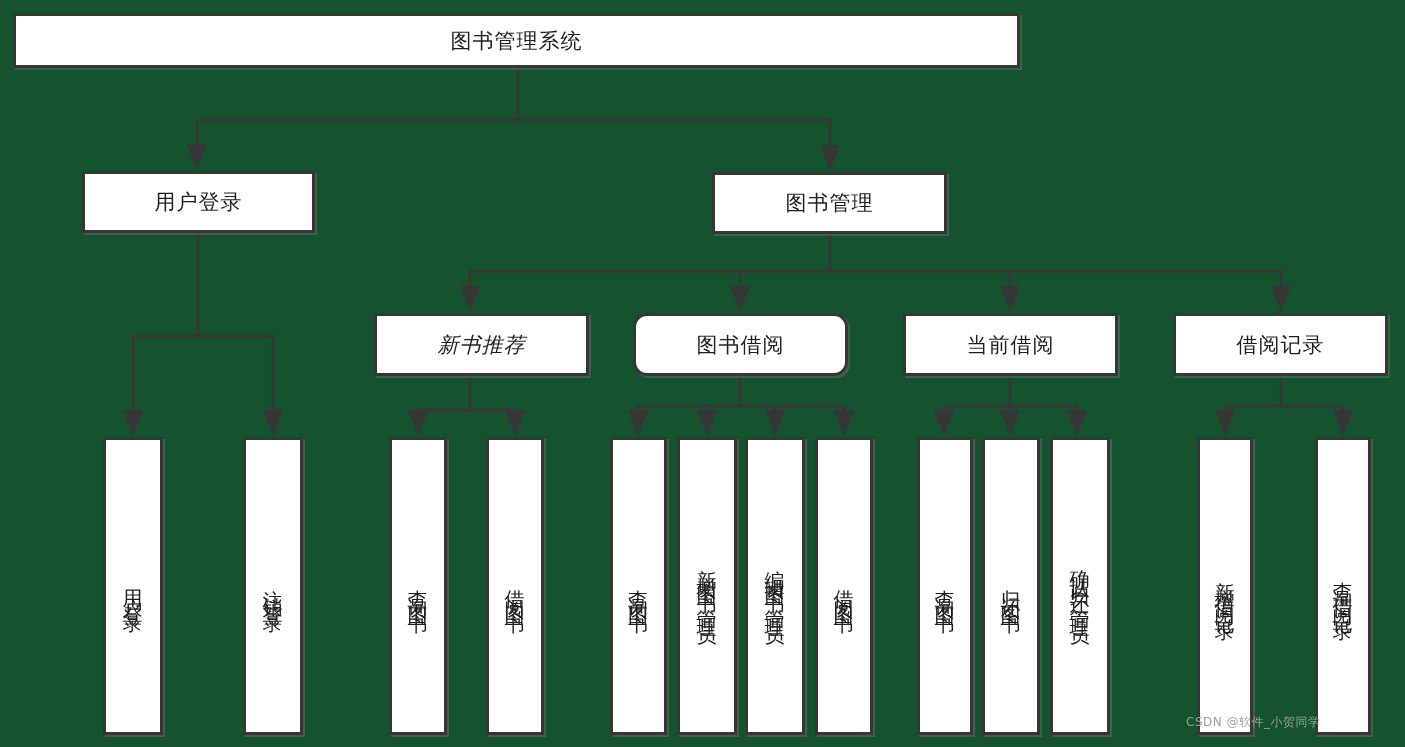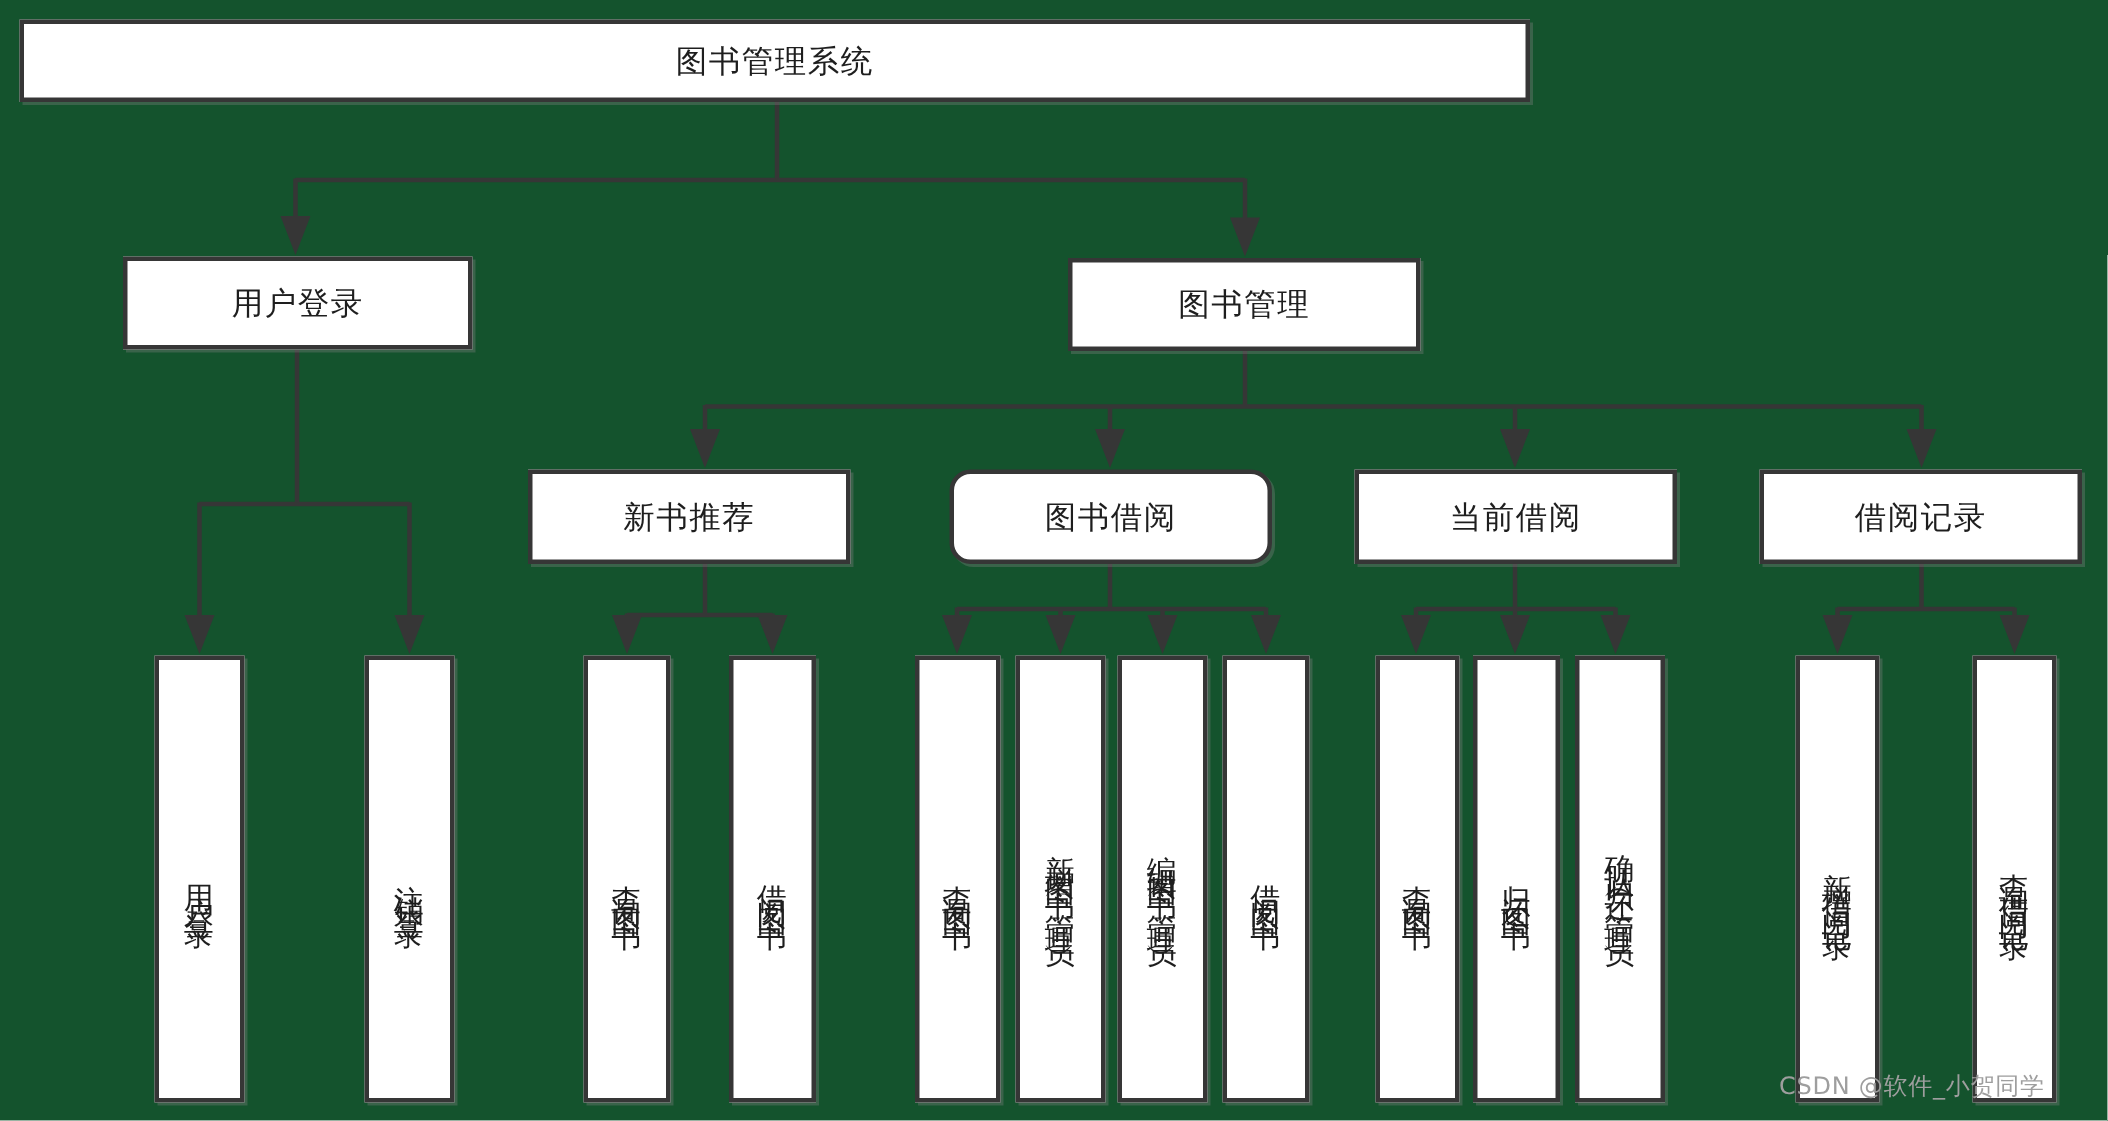--- a/index.html
+++ b/index.html
@@ -31,21 +31,21 @@
     writing-mode:vertical-rl;
     text-orientation:mixed;
     font-size:20px;
     line-height:1;
     letter-spacing:8px;
     margin-bottom:-8px; 
   }
   .watermark{
     position:absolute;
     left:1186px;top:714px;
-    font-size:16px;
+    font-size:12px;
     color:#9e9e9e;
     letter-spacing:.5px;
     white-space:nowrap;
   }
 </style>
 </head>
 <body>
 
 <div class="stage">
 
@@ -93,21 +93,21 @@
     <span>图书管理系统</span>
   </div>
 
   <div class="node hbox" style="left:82px;top:171px;width:233px;height:62px;">
     <span>用户登录</span>
   </div>
   <div class="node hbox" style="left:712px;top:172px;width:235px;height:62px;">
     <span>图书管理</span>
   </div>
 
-  <div class="node hbox" style="left:352px;top:313px;width:215px;height:63px;">
+  <div class="node hbox" style="left:374px;top:313px;width:215px;height:63px;font-style:italic;">
     <span>新书推荐</span>
   </div>
   <div class="node hbox" style="left:633px;top:313px;width:215px;height:63px;border-radius:14px;">
     <span>图书借阅</span>
   </div>
   <div class="node hbox" style="left:903px;top:313px;width:215px;height:63px;justify-content:center;">
     <span>当前借阅</span>
   </div>
   <div class="node hbox" style="left:1173px;top:313px;width:215px;height:63px;">
     <span>借阅记录</span>

